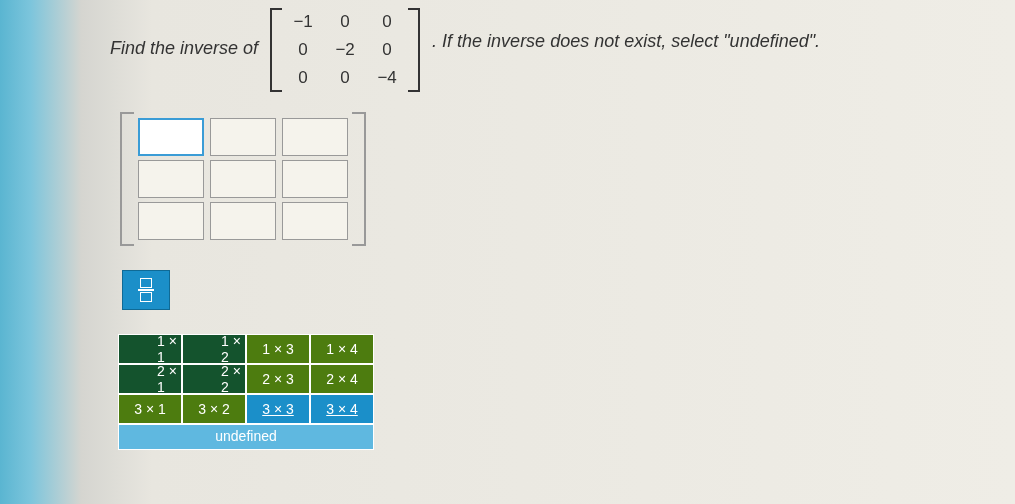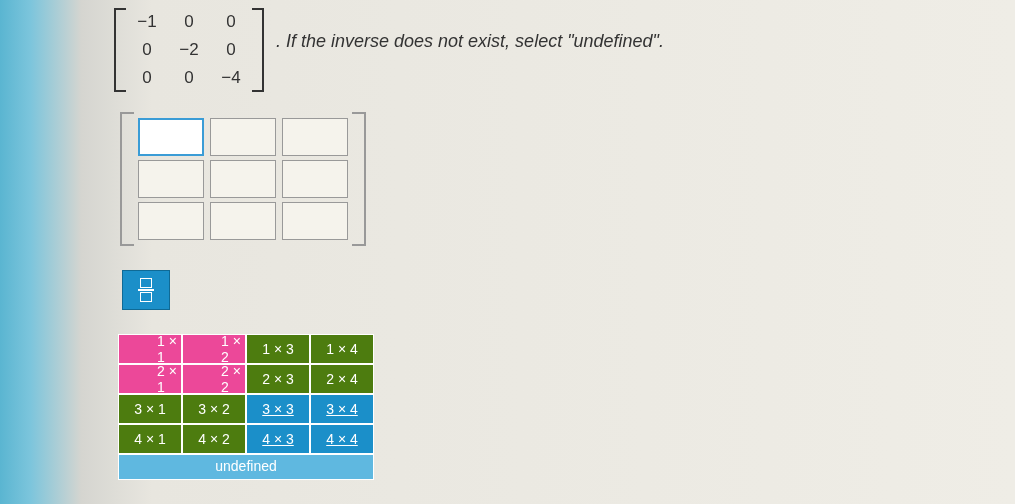--- a/index.html
+++ b/index.html
@@ -125,21 +125,21 @@
       width: 64px;
       height: 30px;
       display: flex;
       align-items: center;
       justify-content: center;
       font-size: 14px;
       color: #fff;
       border: 1px solid #fff;
       cursor: pointer;
     }
-    .size-cell.light { background: #ec4899; padding-left: 38px; }
+    .size-cell.light { background: #14532d; padding-left: 38px; }
     .size-cell.med { background: #4d7c0f; }
     .size-cell.dark { background: #1b8fc9; text-decoration: underline; }
     .undefined-btn {
       margin: 0 0 0 8px;
       width: 256px;
       height: 26px;
       background: #5fb8e0;
       color: #fff;
       border: 1px solid #fff;
       display: flex;
@@ -150,20 +150,21 @@
       cursor: pointer;
       overflow: hidden;
       padding-top: 3px;
     }
   </style>
 </head>
 <body>
 
 <div class="content">
   <div class="problem-line">
+    <span class="problem-text-before">Find the inverse of</span>
     <span class="matrix-wrap">
       <span class="bracket-left"></span>
       <span class="matrix-grid">
         <span class="matrix-cell">−1</span>
         <span class="matrix-cell">0</span>
         <span class="matrix-cell">0</span>
         <span class="matrix-cell">0</span>
         <span class="matrix-cell">−2</span>
         <span class="matrix-cell">0</span>
         <span class="matrix-cell">0</span>
@@ -214,21 +215,15 @@
       <div class="size-cell light">2 × 2</div>
       <div class="size-cell med">2 × 3</div>
       <div class="size-cell med">2 × 4</div>
     </div>
     <div class="size-row">
       <div class="size-cell med">3 × 1</div>
       <div class="size-cell med">3 × 2</div>
       <div class="size-cell dark">3 × 3</div>
       <div class="size-cell dark">3 × 4</div>
     </div>
-    <div class="size-row">
-      <div class="size-cell med">4 × 1</div>
-      <div class="size-cell med">4 × 2</div>
-      <div class="size-cell dark">4 × 3</div>
-      <div class="size-cell dark">4 × 4</div>
-    </div>
   </div>
   <div class="undefined-btn">undefined</div>
 </div>
 
 </body></html>

